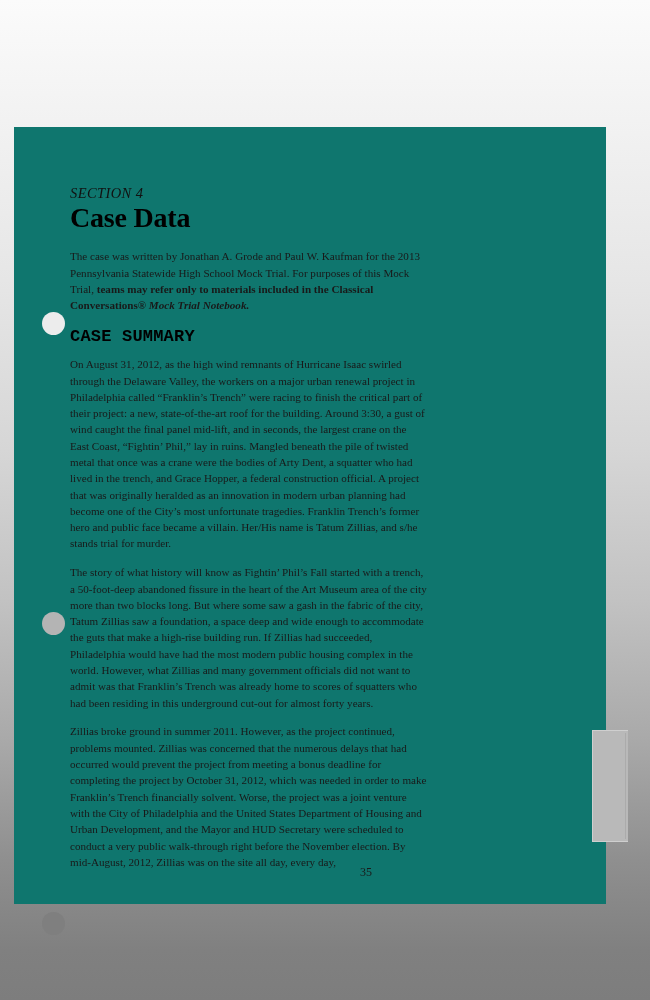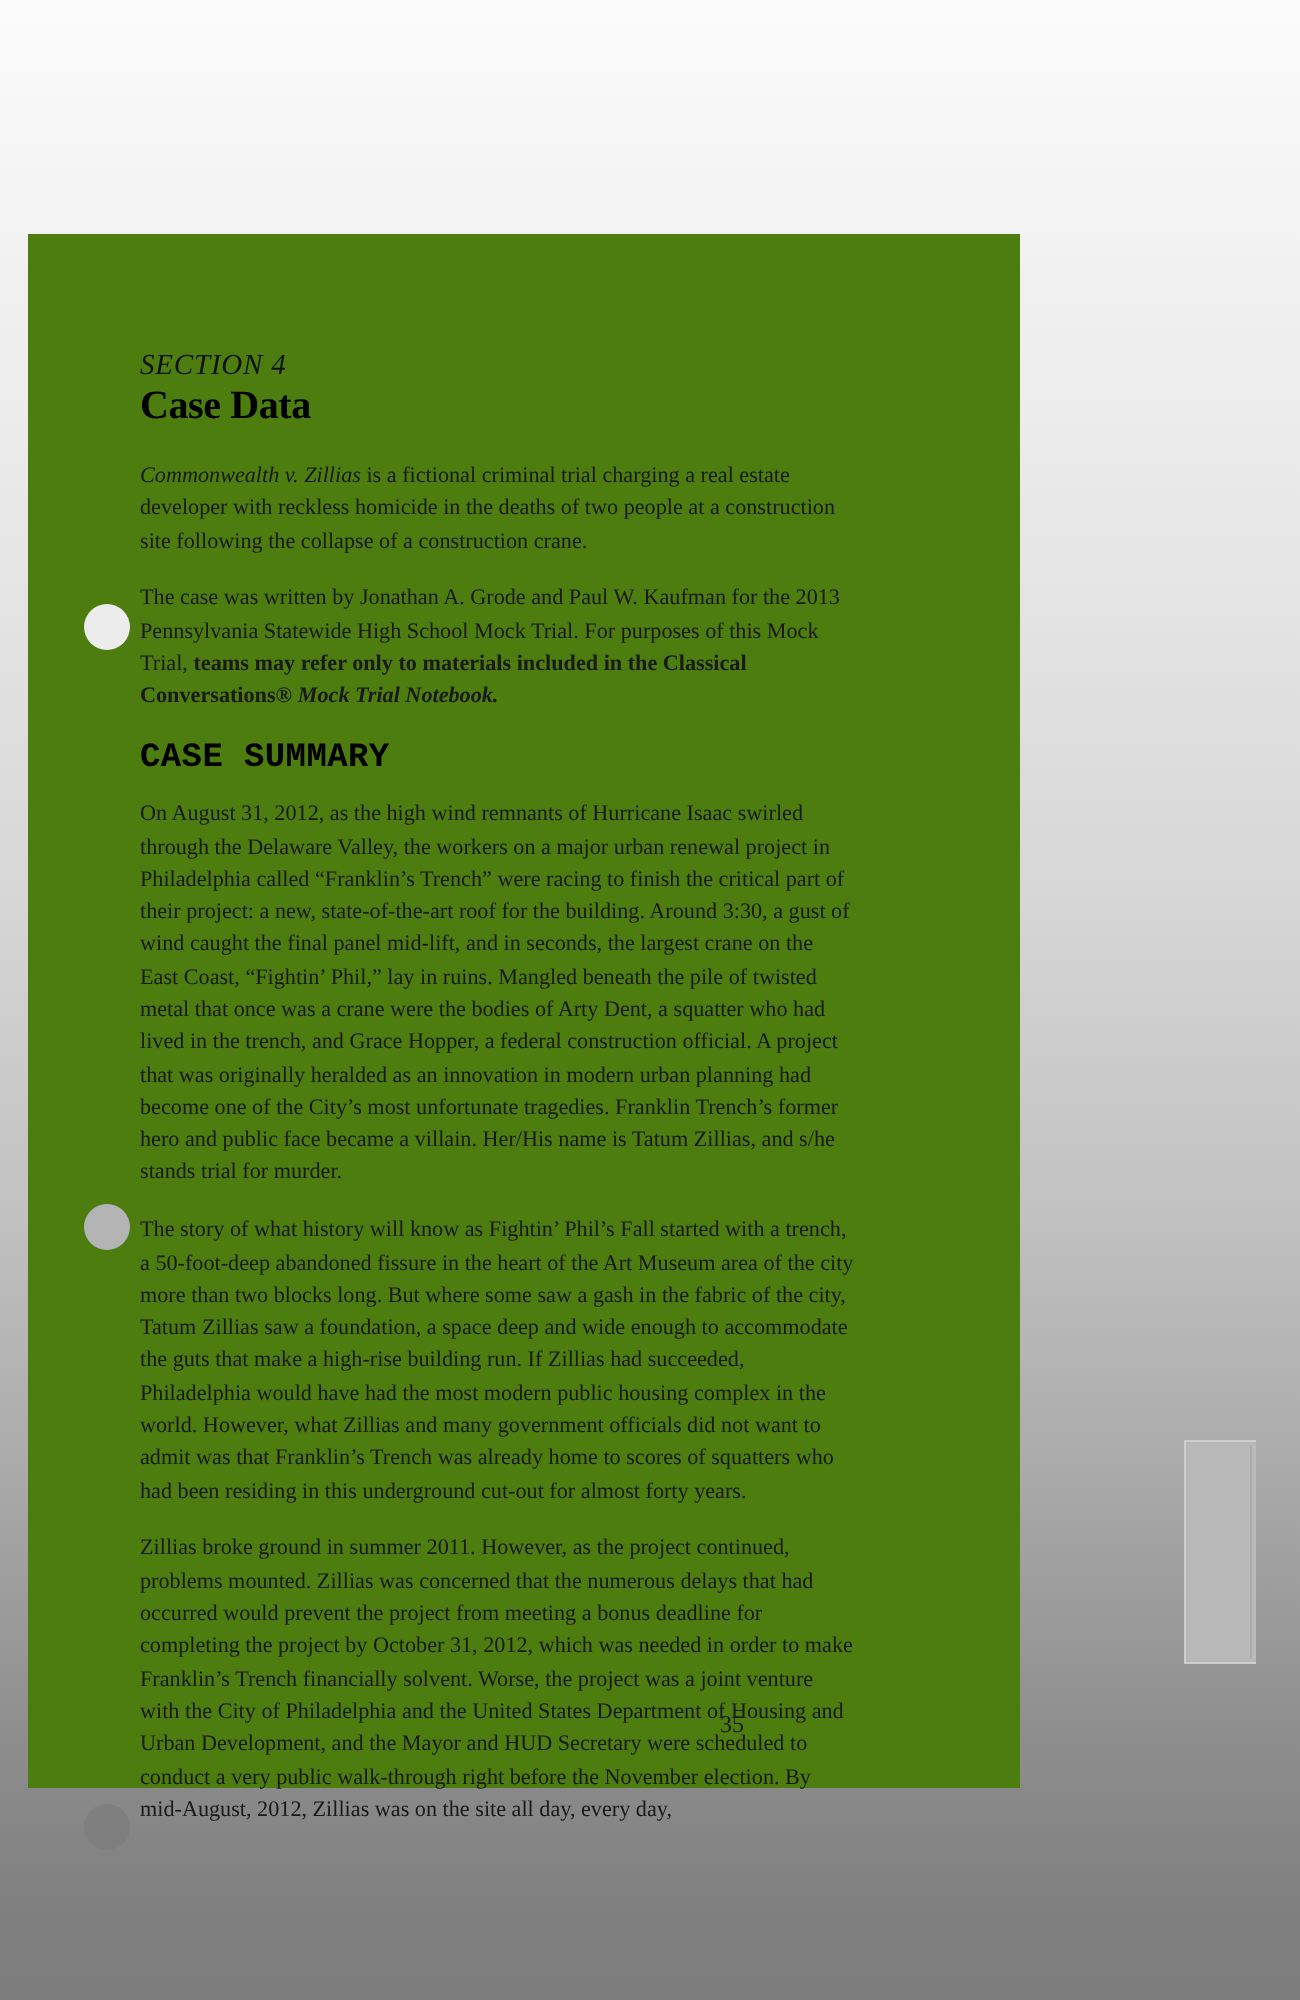--- a/index.html
+++ b/index.html
@@ -21,24 +21,24 @@
         #8f8f8f 86%,
         #808080 95%,
         #7d7d7d 100%);
     position: relative;
   }
 
   
   #page-sheet {
     position: absolute;
     left: 14px;
-    top: 117px;
-    width: 496px;
+    top: 127px;
+    width: 592px;
     height: 777px;
-    background: #4d7c0f;
+    background: #0f766e;
   }
 
   
   #section-tab {
     position: absolute;
     left: 578px;
     top: 603px;
     width: 36px;
     height: 112px;
     background: #b9b9b9;
@@ -83,21 +83,21 @@
     font-size: 14.5px;
     letter-spacing: 0.4px;
     color: #111;
     margin: 0 0 1px 0;
     line-height: 1.1;
   }
 
   .doc-title {
     font-family: "Liberation Serif", serif;
     font-weight: bold;
-    font-size: 20px;
+    font-size: 28px;
     letter-spacing: -0.2px;
     color: #000;
     margin: 0 0 16px 0;
     line-height: 1.05;
   }
 
   p.body {
     font-family: "Liberation Serif", serif;
     font-size: 11.1px;
     line-height: 16.3px;
@@ -145,21 +145,20 @@
   <div class="hole h1"></div>
   <div class="hole h2"></div>
   <div class="hole h3"></div>
 
   <div class="content">
 
     <div class="section-eyebrow">SECTION 4</div>
 
     <h1 class="doc-title">Case Data</h1>
 
-    <p class="body"><i>Commonwealth v. Zillias</i><span> is a fictional criminal trial charging a real estate developer with reckless homicide in the deaths of two people at a construction site following the collapse of a construction crane.</span></p>
 
     <p class="body"><span>The case was written by Jonathan A. Grode and Paul W. Kaufman for the 2013 Pennsylvania Statewide High School Mock Trial. For purposes of this Mock Trial, </span><b>teams may refer only to materials included in the Classical Conversations® </b><span class="bi">Mock Trial Notebook.</span></p>
 
     <h2 class="case-summary">CASE SUMMARY</h2>
 
     <p class="body">On August 31, 2012, as the high wind remnants of Hurricane Isaac swirled through the Delaware Valley, the workers on a major urban renewal project in Philadelphia called “Franklin’s Trench” were racing to finish the critical part of their project: a new, state-of-the-art roof for the building. Around 3:30, a gust of wind caught the final panel mid-lift, and in seconds, the largest crane on the East Coast, “Fightin’ Phil,” lay in ruins. Mangled beneath the pile of twisted metal that once was a crane were the bodies of Arty Dent, a squatter who had lived in the trench, and Grace Hopper, a federal construction official. A project that was originally heralded as an innovation in modern urban planning had become one of the City’s most unfortunate tragedies. Franklin Trench’s former hero and public face became a villain. Her/His name is Tatum Zillias, and s/he stands trial for murder.</p>
 
     <p class="body">The story of what history will know as Fightin’ Phil’s Fall started with a trench, a 50-foot-deep abandoned fissure in the heart of the Art Museum area of the city more than two blocks long. But where some saw a gash in the fabric of the city, Tatum Zillias saw a foundation, a space deep and wide enough to accommodate the guts that make a high-rise building run. If Zillias had succeeded, Philadelphia would have had the most modern public housing complex in the world. However, what Zillias and many government officials did not want to admit was that Franklin’s Trench was already home to scores of squatters who had been residing in this underground cut-out for almost forty years.</p>
 
     <p class="body">Zillias broke ground in summer 2011. However, as the project continued, problems mounted. Zillias was concerned that the numerous delays that had occurred would prevent the project from meeting a bonus deadline for completing the project by October 31, 2012, which was needed in order to make Franklin’s Trench financially solvent. Worse, the project was a joint venture with the City of Philadelphia and the United States Department of Housing and Urban Development, and the Mayor and HUD Secretary were scheduled to conduct a very public walk-through right before the November election. By mid-August, 2012, Zillias was on the site all day, every day,</p>

